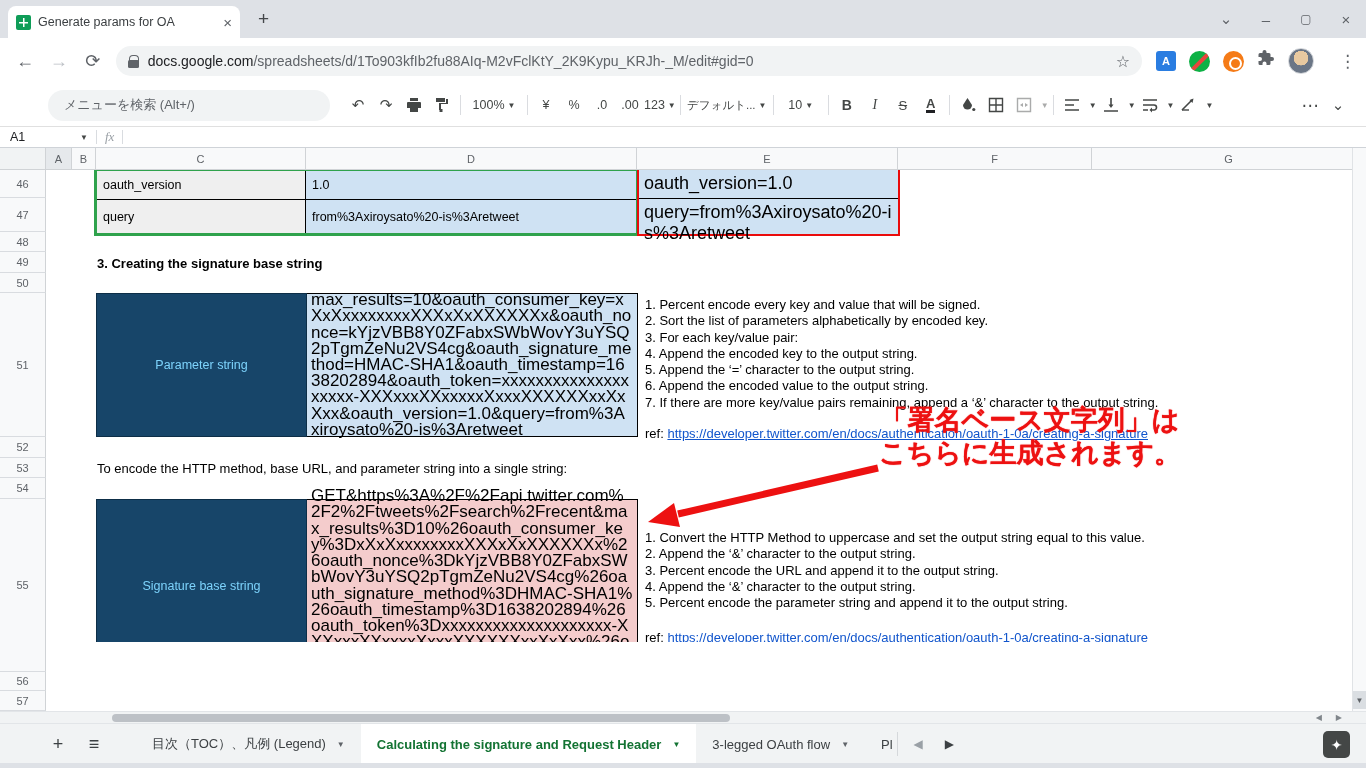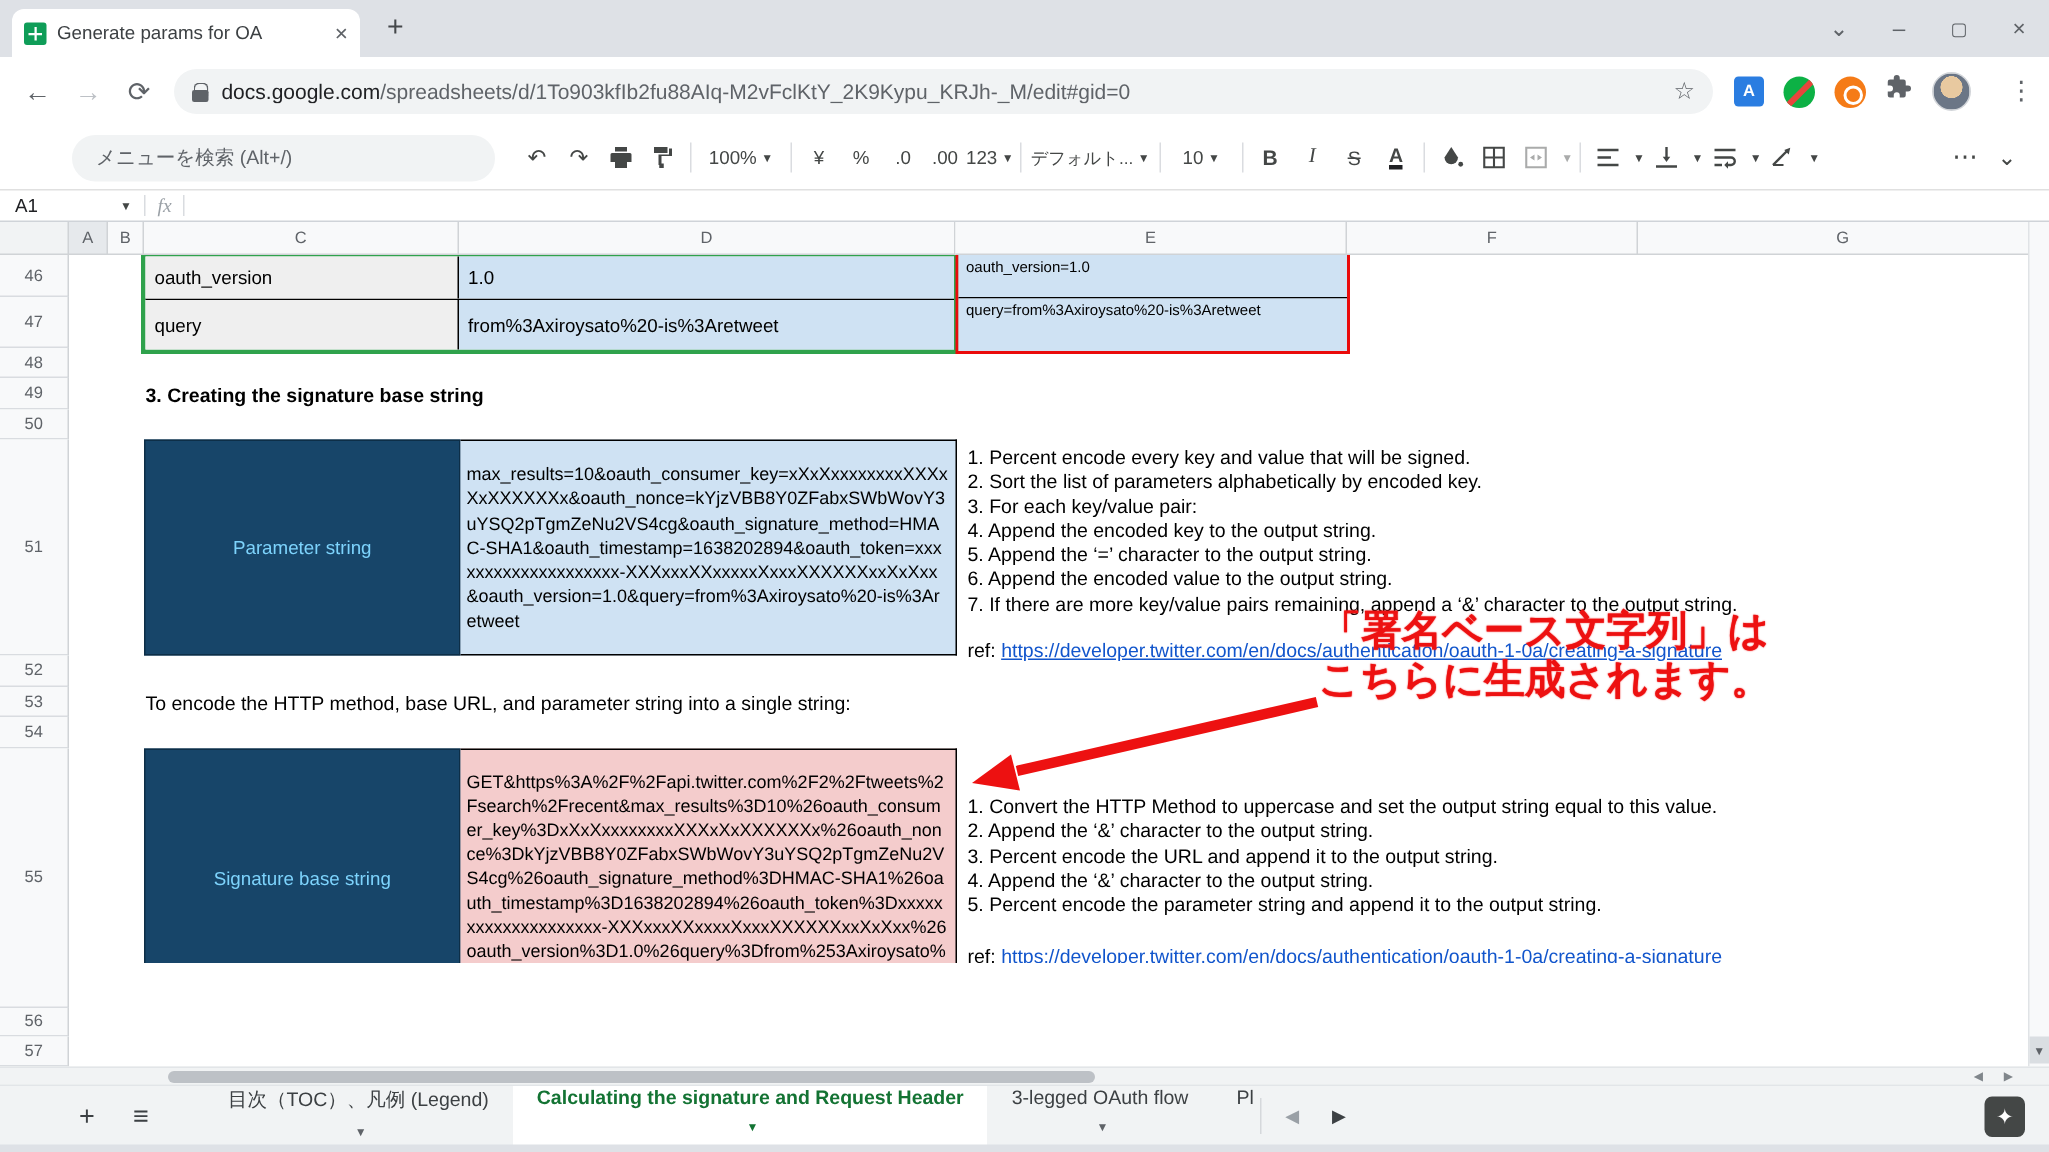--- a/index.html
+++ b/index.html
@@ -64,26 +64,26 @@
   .rh { border-right:1px solid #d0d3d6; border-bottom:1px solid #d9dce0; display:flex; align-items:center; justify-content:center; font-size:11px; color:#5f6368; background:#f8f9fa; }
 
   
   .sheetarea { position:absolute; left:46px; top:170px; width:1306px; height:472px; background:#fff; overflow:hidden; }
   .tbl-green { position:absolute; left:48px; top:-2px; width:545px; border:3px solid #2fa24c; }
   .tbl-green .trow { display:flex; border-bottom:1px solid #000; }
   .tbl-green .trow:last-child { border-bottom:none; }
   .kcell { width:209px; background:#efefef; border-right:1px solid #000; font-size:12.5px; color:#000; padding:4px 6px; display:flex; align-items:center; }
   .vcell { flex:1; background:#cfe2f3; font-size:12.5px; color:#000; padding:4px 6px; display:flex; align-items:center; word-break:break-all; }
   .tbl-red { position:absolute; left:591px; top:-2px; width:263px; border:2px solid #ea0b0b; }
-  .ecell { background:#cfe2f3; font-size:10px; color:#000; padding:3px 5px; word-break:break-all; border-bottom:1px solid #000; }
+  .ecell { background:#cfe2f3; font-size:18px; color:#000; padding:3px 5px; word-break:break-all; border-bottom:1px solid #000; }
   .ecell:last-child { border-bottom:none; }
   .h3txt { position:absolute; left:51px; top:86px; font-size:13px; font-weight:bold; color:#000; }
   .blocktbl { position:absolute; left:50px; display:flex; }
   .navycell { width:211px; background:#174569; border:1px solid #0d2e47; color:#7dd3fc; font-size:12.5px; display:flex; align-items:center; justify-content:center; }
-  .datacell { width:331px; border:1px solid #000; border-left:none; font-size:12px; line-height:16.2px; color:#000; padding:3px 4px; word-break:break-all; display:flex; align-items:center; }
+  .datacell { width:331px; border:1px solid #000; border-left:none; font-size:17px; line-height:16.2px; color:#000; padding:3px 4px; word-break:break-all; display:flex; align-items:center; }
   .bg-blue { background:#cfe2f3; }
   .bg-pink { background:#f4cccc; }
   .steps { position:absolute; left:599px; width:640px; font-size:13px; line-height:16.3px; color:#000; }
   .refline { position:absolute; left:599px; font-size:13px; color:#000; }
   .reflink { color:#1155cc; text-decoration:underline; }
   .notetxt { position:absolute; left:51px; top:291px; font-size:13px; color:#000; }
   .bigh { position:absolute; left:51px; top:521px; font-size:27px; font-weight:bold; color:#000; letter-spacing:0.2px; }
 
   
   .jnote { position:absolute; left:764px; top:234px; width:440px; text-align:center; color:#ed1111; font-weight:900; font-size:27px; line-height:33px; white-space:nowrap; text-shadow:0 0 1px #ed1111; }
@@ -93,21 +93,21 @@
   .vscroll { position:absolute; right:0; top:148px; width:14px; height:563px; background:#f8f9fa; border-left:1px solid #e0e3e6; }
   .vscroll .arrbox { position:absolute; left:0; bottom:2px; width:13px; height:18px; background:#dadee2; color:#5f6368; font-size:8px; display:flex; align-items:center; justify-content:center; }
   .hscroll { position:absolute; left:0; top:711px; width:1366px; height:12px; background:#f1f3f4; border-top:1px solid #e2e5e8; }
   .hthumb { position:absolute; left:112px; top:2px; width:618px; height:8px; border-radius:4px; background:#bdc1c6; }
   .hsbtn { position:absolute; top:1px; font-size:8px; color:#80868b; }
 
   
   .tabbar { position:absolute; left:0; top:723px; width:1366px; height:45px; background:#f1f3f4; border-top:1px solid #e2e5e8; }
   .tabbar-inner { display:flex; align-items:stretch; height:40px; }
   .tb-ic { display:flex; align-items:center; justify-content:center; width:36px; color:#3c4043; font-size:18px; }
-  .stab { display:flex; align-items:center; gap:8px; padding:0 16px; font-size:13px; color:#3c4043; white-space:nowrap;flex-direction:column; }
+  .stab { display:flex; align-items:center; gap:8px; padding:0 16px; font-size:13px; color:#3c4043; white-space:nowrap; }
   .stab .caret { font-size:8px; color:#5f6368; }
   .stab.active { background:#fff; color:#137333; font-weight:bold; }
   .stab.active .caret { color:#137333; }
   .tabdiv { width:1px; background:#d5d8db; margin:8px 0; }
   .navarr { display:flex; align-items:center; gap:22px; padding:0 16px; color:#3c4043; font-size:12px; }
   .explore { position:absolute; right:16px; top:7px; width:27px; height:27px; background:#444746; border-radius:5px; color:#fff; display:flex; align-items:center; justify-content:center; font-size:14px; }
   .bstrip { position:absolute; left:0; bottom:0; width:1366px; height:5px; background:#dee1e6; }
 </style>
 </head>
 <body>

